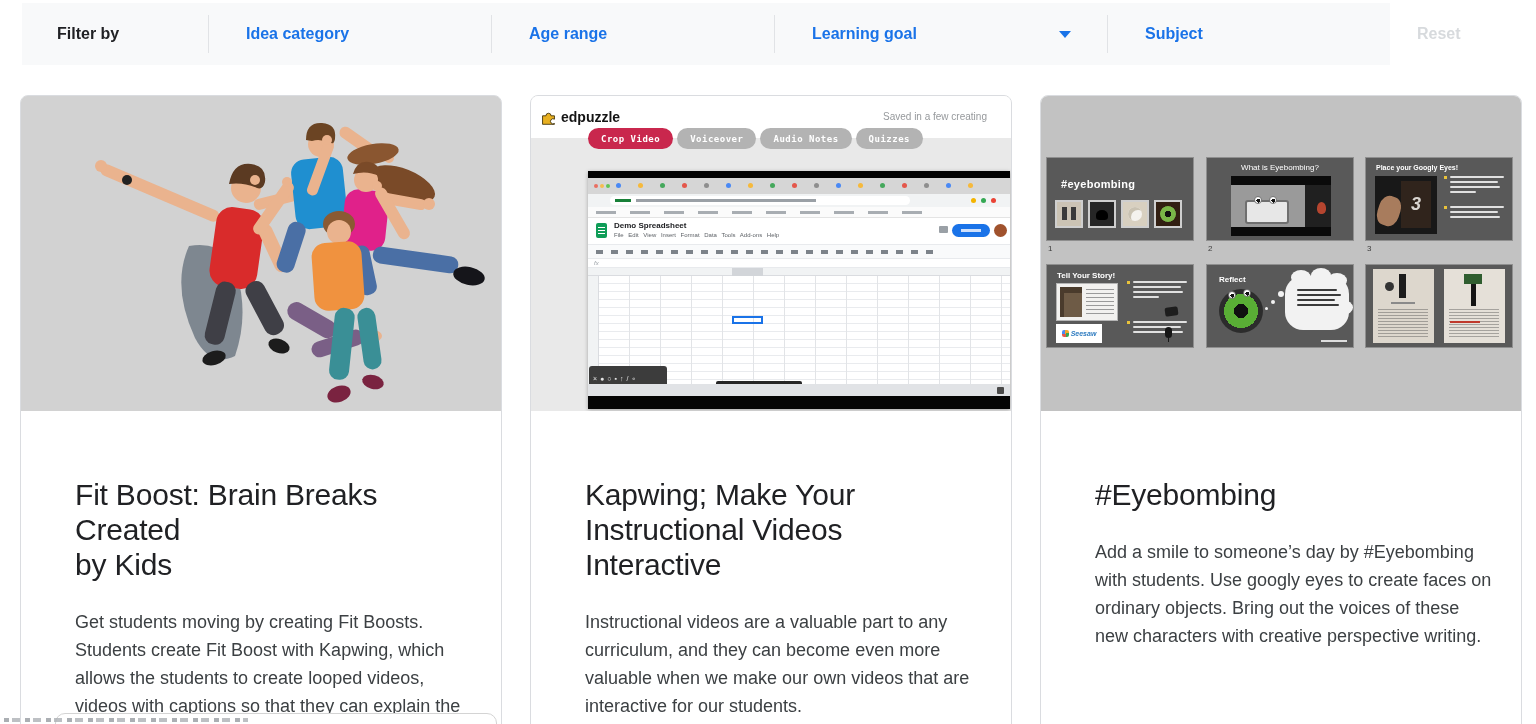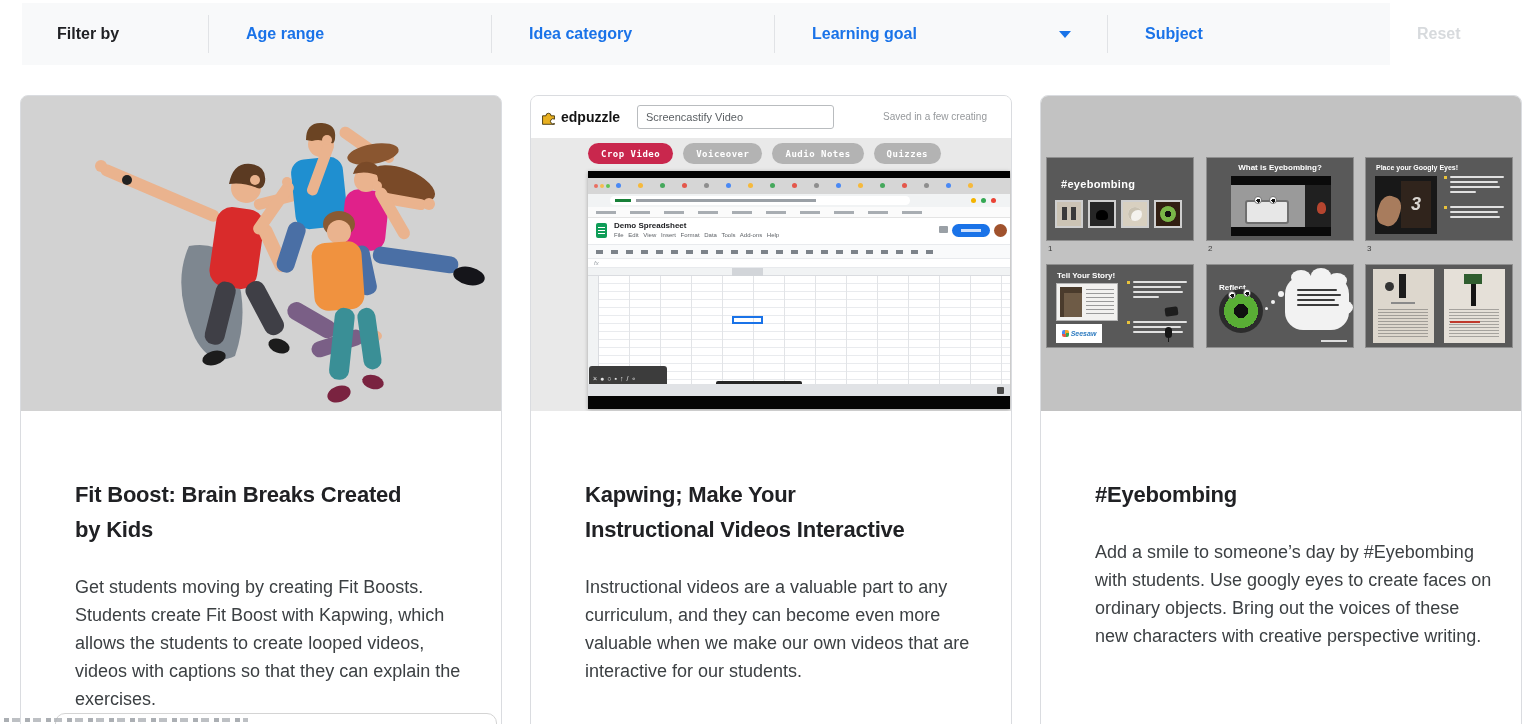--- a/index.html
+++ b/index.html
@@ -20,38 +20,38 @@
             border-top:7px solid #1a73e8}
   .reset{position:absolute;left:1417px;top:3px;height:62px;display:flex;align-items:center;
          font-size:16px;font-weight:700;color:#d7dadd}
 
   
   .cards{position:absolute;left:20px;top:95px;display:flex;gap:28px}
   .card{width:480px;height:700px;background:#fff;border:1px solid #dadce0;border-radius:8px;
         overflow:hidden;position:relative}
   .card-img{height:315px;position:relative;overflow:hidden}
   .card-body{padding:66px 27px 0 54px}
-  .ct{margin:0;font-size:22px;line-height:35px;color:#202124;font-weight:700;letter-spacing:-.2px}
+  .ct{margin:0;font-size:30px;line-height:35px;color:#202124;font-weight:400;letter-spacing:-.2px}
   .ct span{display:block}
   .cd{margin:26px 0 0;font-size:18px;line-height:28px;color:#3c4043}
 
   
   .kids{background:#d2d2d2}
 
   
   .ep{background:#e9e9e9}
   .ep-head{position:absolute;left:0;top:0;width:100%;height:42px;background:#fff;
            display:flex;align-items:center}
   .ep-puzzle{width:17px;height:17px;margin-left:9px}
   .ep-logo{font-size:14px;font-weight:700;color:#141414;margin-left:4px}
   .ep-input{position:absolute;left:106px;top:9px;width:197px;height:24px;border:1px solid #b9bcbf;
             border-radius:3px;background:#fff;display:flex;align-items:center;padding-left:8px;
             font-size:11px;color:#5a5f63}
   .ep-saved{position:absolute;left:352px;top:15px;font-size:10px;color:#96999c}
-  .ep-tabs{position:absolute;left:57px;top:47px;display:flex;gap:10px}
+  .ep-tabs{position:absolute;left:57px;top:32px;display:flex;gap:4px}
   .ep-pill{height:21px;padding:0 13px;border-radius:11px;background:#b3b3b3;color:#fff;
            font-family:"DejaVu Sans Mono",monospace;font-size:9px;font-weight:700;
            letter-spacing:.5px;display:flex;align-items:center}
   .ep-pill.active{background:#c9274d}
   .ep-browser{position:absolute;left:57px;top:75px;width:422px;height:238px;background:#fff;
               box-shadow:0 1px 4px rgba(0,0,0,.3)}
   .ep-mac{height:7px;background:#000}
   .ep-tabstrip{height:16px;background:#d6d6d6;position:relative}
   .tl{position:absolute;top:6px;width:4px;height:4px;border-radius:50%}
   .tl.r{left:6px;background:#e96e61}.tl.y{left:12px;background:#f5bd4f}.tl.g{left:18px;background:#61c454}
@@ -118,21 +118,21 @@
       background:#3a3a3a;box-shadow:9px 0 0 #3a3a3a}
   .s1-thumbs i:nth-child(2){background:#262626}
   .s1-thumbs i:nth-child(2):before{content:"";position:absolute;left:6px;top:8px;width:12px;height:10px;
       background:#000;border-radius:50% 50% 30% 30%}
   .s1-thumbs i:nth-child(3){background:#d8d0c0}
   .s1-thumbs i:nth-child(3):before{content:"";position:absolute;left:5px;top:5px;width:14px;height:14px;
       background:#f4f2ee;border-radius:50%;box-shadow:inset 3px 3px 0 #c9c2b2}
   .s1-thumbs i:nth-child(4){background:#321f12}
   .s1-thumbs i:nth-child(4):before{content:"";position:absolute;left:4px;top:4px;width:16px;height:16px;
       border-radius:50%;background:radial-gradient(circle,#111 0 3px,#7ab648 3px 8px,#321f12 8px)}
-  .s2-title{left:0;top:5px;width:100%;text-align:center;font-size:8px;font-weight:700}
+  .s2-title{left:0;top:5px;width:100%;text-align:center;font-size:8px;font-weight:400}
   .s2-video{position:absolute;left:24px;top:18px;width:100px;height:60px;background:#9a9a9a}
   .s2-bar{position:absolute;left:0;width:100%;height:9px;background:#0a0a0a}
   .s2-bar.b{bottom:0}.s2-bar.t{top:0}
   .s2-dark{position:absolute;right:0;top:9px;bottom:9px;width:26px;background:#202020}
   .s2-red{position:absolute;right:5px;top:26px;width:9px;height:12px;background:#b5452f;
       border-radius:50% 50% 40% 40%}
   .s2-box{position:absolute;left:14px;top:24px;width:44px;height:24px;background:#e7e7e7;
       border:2px solid #6f6f6f;border-radius:3px}
   .eye{position:absolute;width:8px;height:8px;border-radius:50%;border:1px solid #777;
       background:radial-gradient(circle at 55% 60%,#111 0 2px,#fff 2px)}
@@ -160,21 +160,21 @@
       display:flex;align-items:center;justify-content:center;font-size:7px;font-style:italic;
       font-weight:700;color:#2f7cc0}
   .s4-seesaw:before{content:"";width:7px;height:7px;margin-right:2px;border-radius:2px;
       background:conic-gradient(#f4a62a 0 90deg,#35a753 90deg 180deg,#e4574b 180deg 270deg,#4a89f4 0)}
   .s4-g1{position:absolute;left:86px;top:16px}.s4-g2{position:absolute;left:86px;top:56px}
   .s4-b1{left:80px;top:16px}.s4-b2{left:80px;top:56px}
   .s4-ic1{position:absolute;left:118px;top:42px;width:13px;height:9px;background:#1d1d1d;
       border-radius:2px;transform:rotate(-8deg)}
   .s4-mic{position:absolute;left:118px;top:62px;width:7px;height:11px;background:#161616;border-radius:4px}
   .s4-mic:after{content:"";position:absolute;left:3px;top:11px;width:1px;height:4px;background:#161616}
-  .s5-title{left:12px;top:18px;font-size:8px}
+  .s5-title{left:12px;top:10px;font-size:8px}
   .s5-donut{position:absolute;left:12px;top:24px;width:44px;height:44px;border-radius:50%;
       background:radial-gradient(circle,#101010 0 7px,#59ae35 7px 17px,#2c2c2c 17px 22px)}
   .s5-donut .eye:first-child{left:9px;top:2px}.s5-donut .eye:last-child{left:24px;top:0}
   .s5-dot{position:absolute;border-radius:50%;background:#f2f2f2}
   .d1{left:58px;top:42px;width:3px;height:3px}.d2{left:64px;top:35px;width:4px;height:4px}
   .d3{left:71px;top:26px;width:6px;height:6px}
   .s5-cloud{position:absolute;left:78px;top:11px;width:64px;height:54px;background:#f2f2f2;border-radius:18px}
   .s5-cloud:before{content:"";position:absolute;left:6px;top:-6px;width:20px;height:15px;border-radius:50%;
       background:#f2f2f2;box-shadow:20px -2px 0 #f2f2f2,36px 3px 0 #f2f2f2,-4px 28px 0 #f2f2f2,42px 30px 0 #f2f2f2}
   .s5-cloudtx{position:absolute;left:12px;top:13px}
@@ -199,24 +199,24 @@
       border:1px solid #d4d4d4;border-radius:10px;z-index:5}
   .status-dashes{position:absolute;left:4px;top:718px;width:244px;height:4px;z-index:6;opacity:.75;
       background:repeating-linear-gradient(90deg,#8f949a 0 5px,transparent 5px 8px,#a7abb0 8px 16px,transparent 16px 21px)}
 </style>
 </head>
 <body>
 
 <div class="filter-bar">
   <div class="fb-label">Filter by</div>
   <div class="fb-item">
-    <span>Age range</span>
+    <span>Idea category</span>
   </div>
   <div class="fb-item">
-    <span>Idea category</span>
+    <span>Age range</span>
   </div>
   <div class="fb-item lg">
     <span>Learning goal</span>
     <span class="fb-arrow"></span>
   </div>
   <div class="fb-item">
     <span>Subject</span>
   </div>
 </div>
 <div class="reset">Reset</div>
@@ -290,23 +290,20 @@
     </div>
   </article>
 
   <article class="card">
     <div class="card-img ep">
       <div class="ep-head">
         <svg class="ep-puzzle" viewBox="0 0 20 20">
           <path d="M3 8 h4 a3 3 0 1 1 6 0 h4 v4 a3 3 0 1 0 0 5 v1 h-14 z" fill="#e8b021" stroke="#3a2c05" stroke-width="1"></path>
         </svg>
         <span class="ep-logo">edpuzzle</span>
-        <span class="ep-input">
-          <span>Screencastify Video</span>
-        </span>
         <span class="ep-saved">Saved in a few creating</span>
       </div>
       <div class="ep-tabs">
         <span class="ep-pill active">Crop Video</span>
         <span class="ep-pill">Voiceover</span>
         <span class="ep-pill">Audio Notes</span>
         <span class="ep-pill">Quizzes</span>
       </div>
       <div class="ep-browser">
         <div class="ep-mac"></div>

